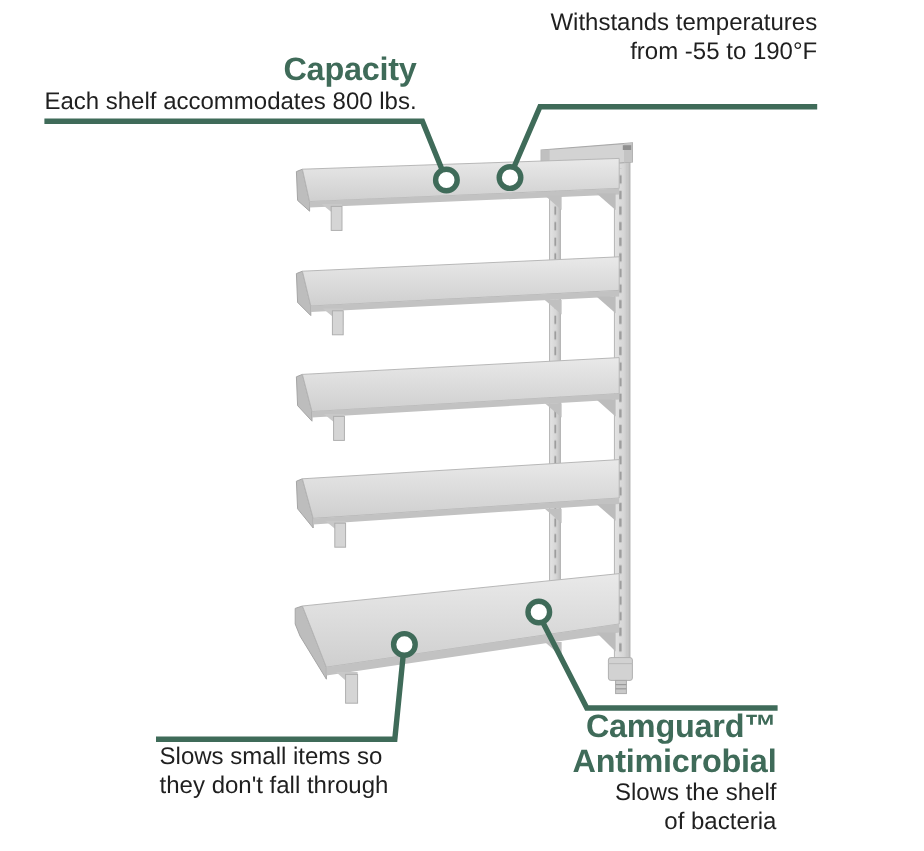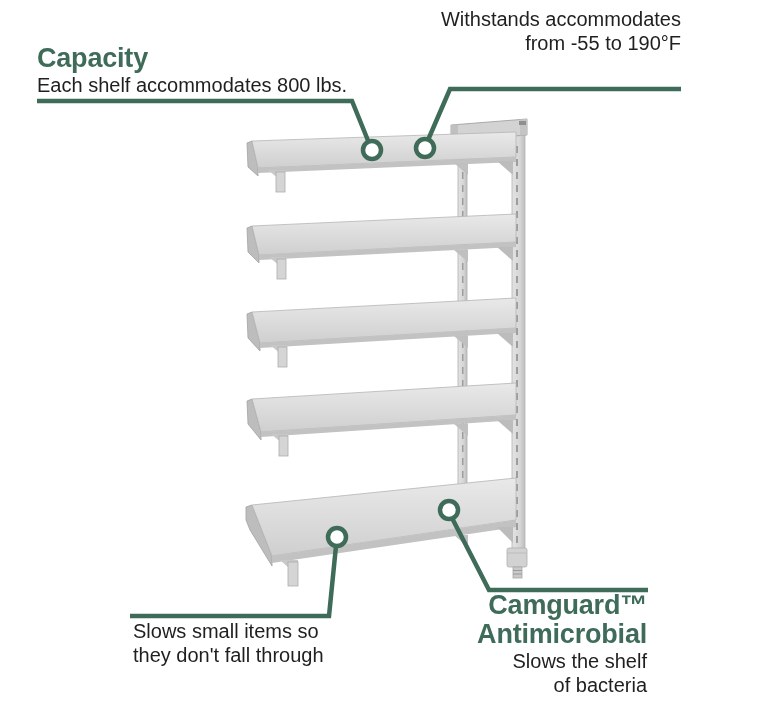--- a/index.html
+++ b/index.html
@@ -10,21 +10,21 @@
   .stage svg{position:absolute;left:0;top:0;}
   .callout{position:absolute;}
   .callout .title{
     font-weight:bold;font-size:27px;line-height:29px;color:#3f6b59;margin:0;
     letter-spacing:-0.2px;
   }
   .callout .desc{
     font-size:20px;line-height:21.5px;color:#1f1f1f;margin:2px 0 0 0;
   }
   .align-right{text-align:right;}
-  .callout-capacity{left:37px;top:44px;}
+  .callout-capacity{left:37px;top:44px;text-align:right;}
   .callout-versatility{right:89px;top:7px;}
   .callout-solid{left:133px;top:619px;}
   .callout-camguard{right:123px;top:591px;}
 </style>
 </head>
 <body>
 
 <div class="stage">
 
   <svg width="770" height="709" viewBox="0 0 770 709">
@@ -132,21 +132,21 @@
       <circle cx="449" cy="510" r="9"></circle>
     </g>
   </svg>
 
   <div class="callout callout-capacity">
     <h2 class="title">Capacity</h2>
     <p class="desc">Each shelf accommodates 800 lbs.</p>
   </div>
 
   <div class="callout callout-versatility align-right">
-    <p class="desc">Withstands accommodates</p>
+    <p class="desc">Withstands temperatures</p>
     <p class="desc">from -55 to 190°F</p>
   </div>
 
   <div class="callout callout-solid">
     <p class="desc">Slows small items so</p>
     <p class="desc">they don't fall through</p>
   </div>
 
   <div class="callout callout-camguard align-right">
     <h2 class="title">Camguard™</h2>

